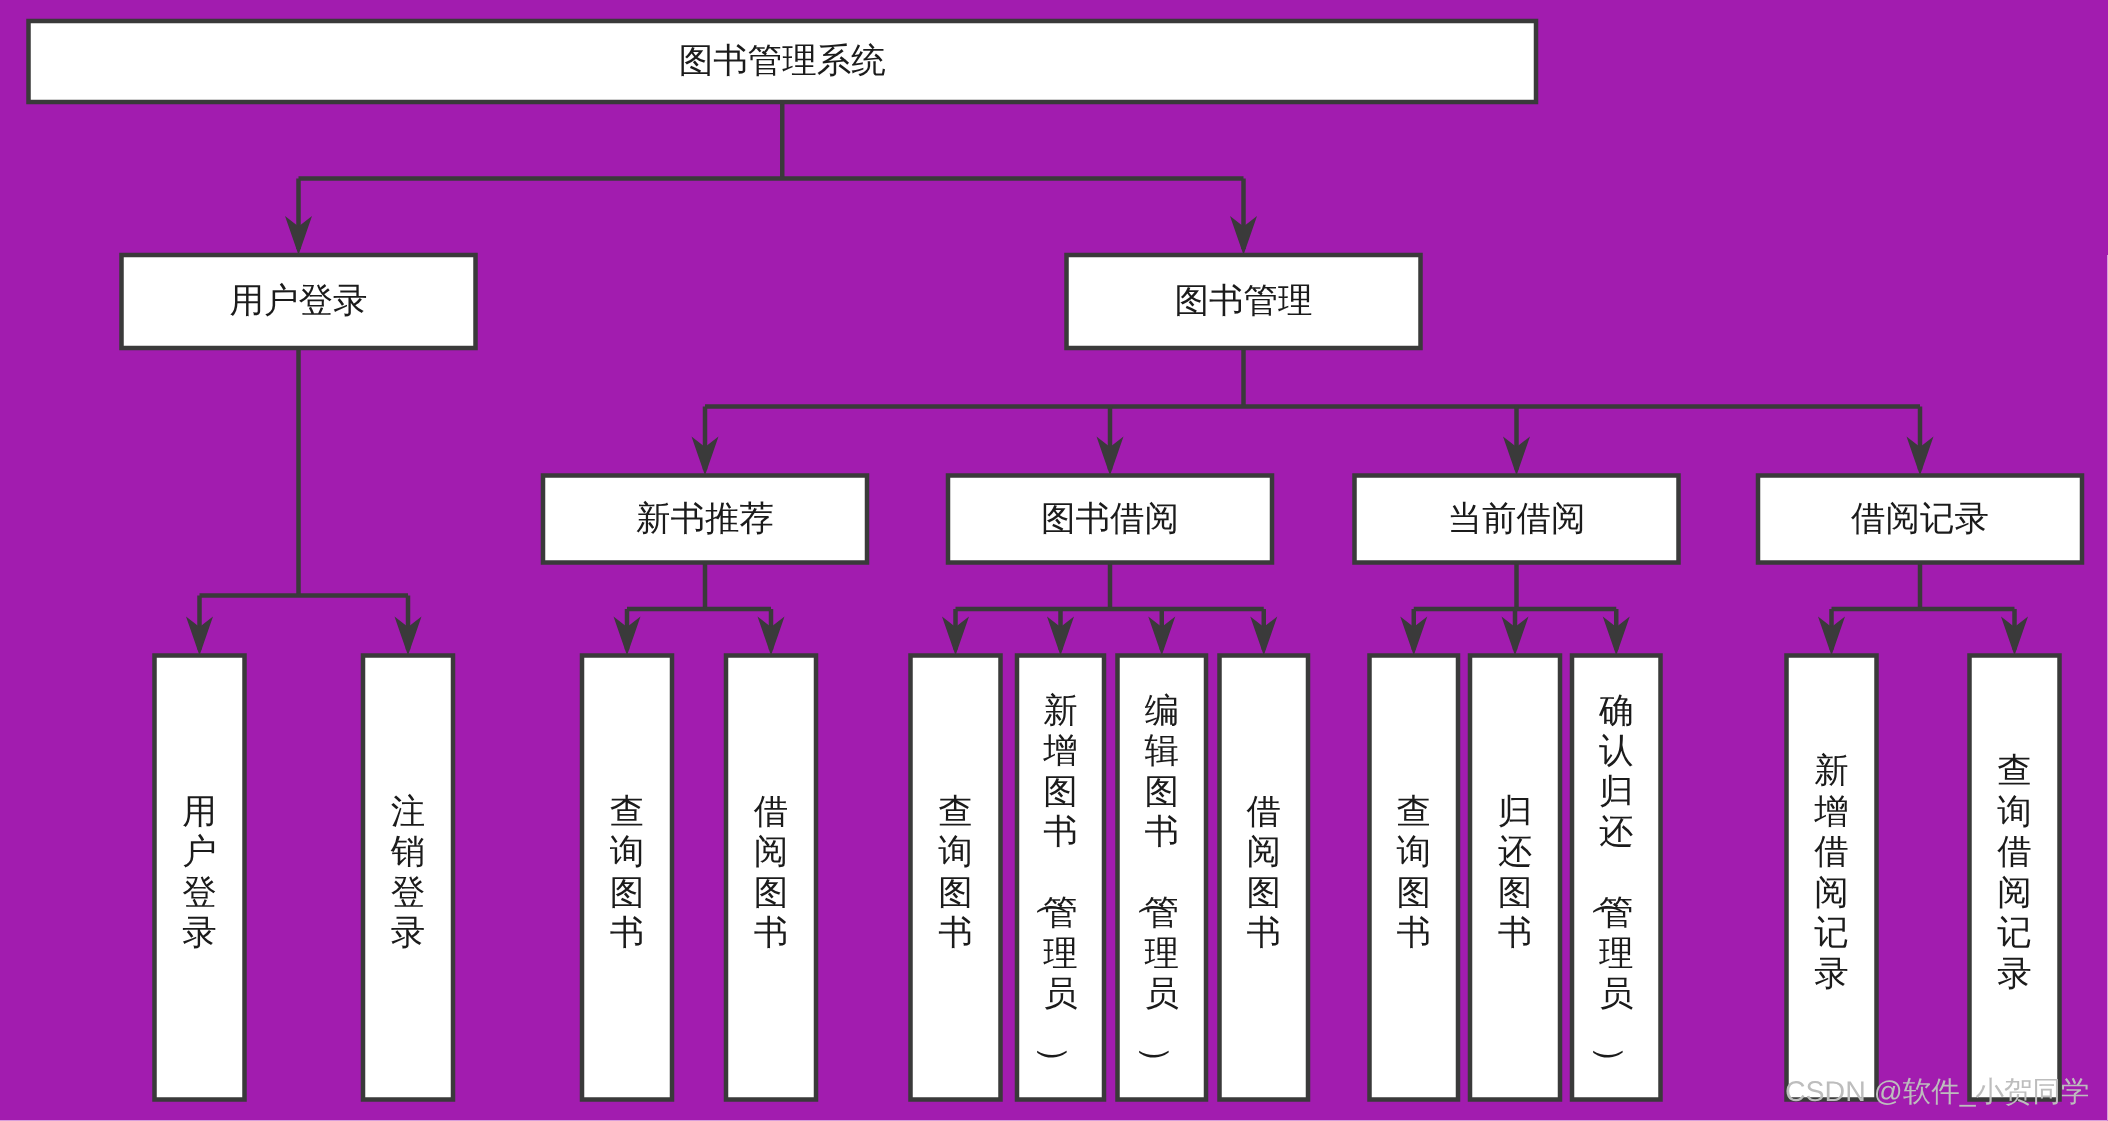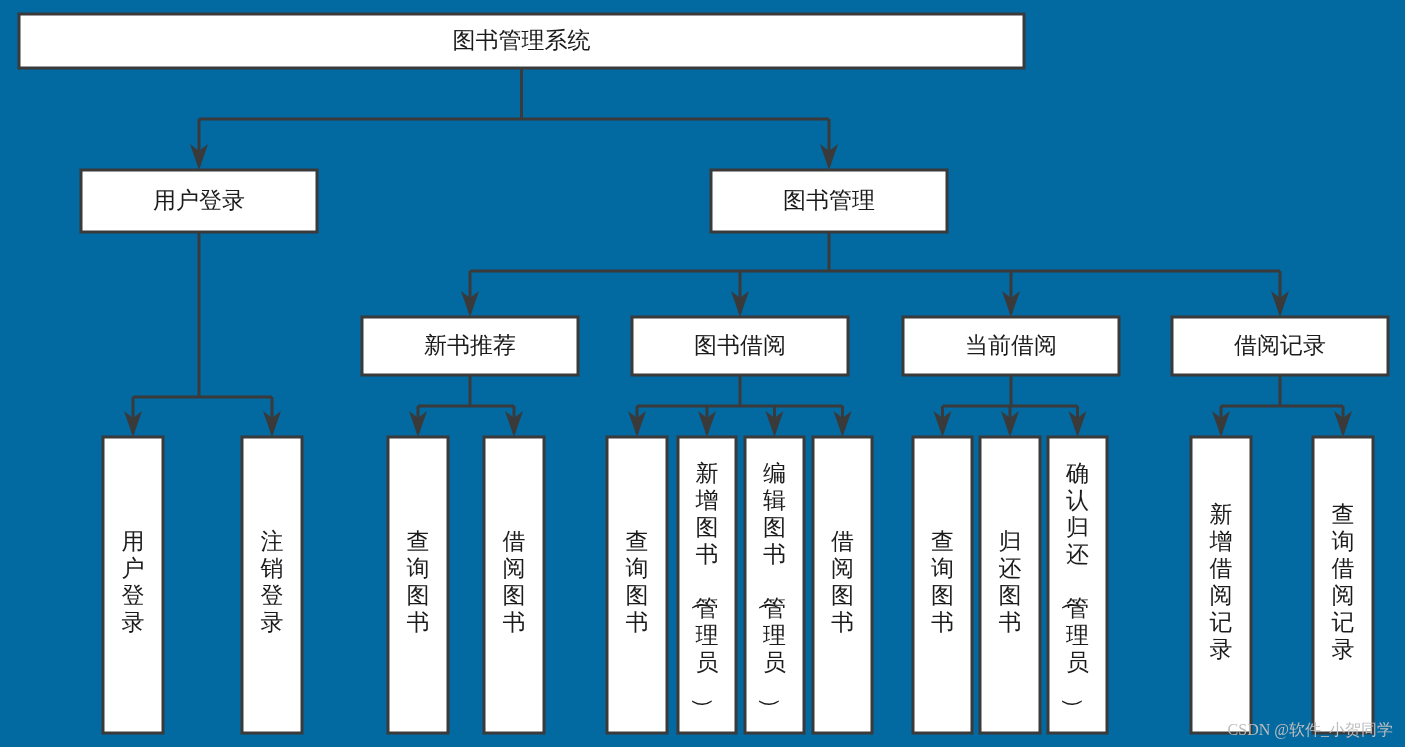--- a/index.html
+++ b/index.html
@@ -1,24 +1,24 @@
 <!DOCTYPE html>
 <html><head>
 <meta charset="utf-8">
 <style>
   html,body{margin:0;padding:0;background:#ffffff;}
   body{font-family:"Liberation Sans","DejaVu Sans",sans-serif;}
-  #stage{position:relative;width:1405px;height:747px;background:#0369a1;overflow:hidden;}
+  #stage{position:relative;width:1405px;height:747px;background:#a21caf;overflow:hidden;}
   #diagram{position:absolute;left:0;top:0;width:1405px;height:747px;}
   .node-rect{fill:#ffffff;stroke:#3a3a3a;stroke-width:3;}
   .conn{stroke:#3a3a3a;stroke-width:3;fill:none;stroke-linecap:butt;}
   .arrow-head{fill:#3a3a3a;stroke:none;}
   .node-label{fill:#1b1b1b;font-family:"Liberation Sans","DejaVu Sans",sans-serif;font-size:23px;text-anchor:middle;dominant-baseline:middle;}
   .node-label-v{fill:#1b1b1b;font-family:"Liberation Sans","DejaVu Sans",sans-serif;font-size:23px;}
-  .watermark{position:absolute;right:12px;bottom:6px;color:#bdbdbd;font-size:16px;font-family:Liberation Serif, serif;white-space:nowrap;pointer-events:none;}
+  .watermark{position:absolute;right:12px;bottom:6px;color:#bdbdbd;font-size:19px;font-family:Liberation Sans, sans-serif;white-space:nowrap;pointer-events:none;}
 </style>
 </head>
 <body>
 
 <div id="stage">
   <svg id="diagram" viewBox="0 0 1405 747" xmlns="http://www.w3.org/2000/svg">
     <g id="edges-layer">
         <g>
           <line x1="521.5" y1="68" x2="521.5" y2="119" class="conn"></line>
           <line x1="199" y1="119" x2="829" y2="119" class="conn"></line>

